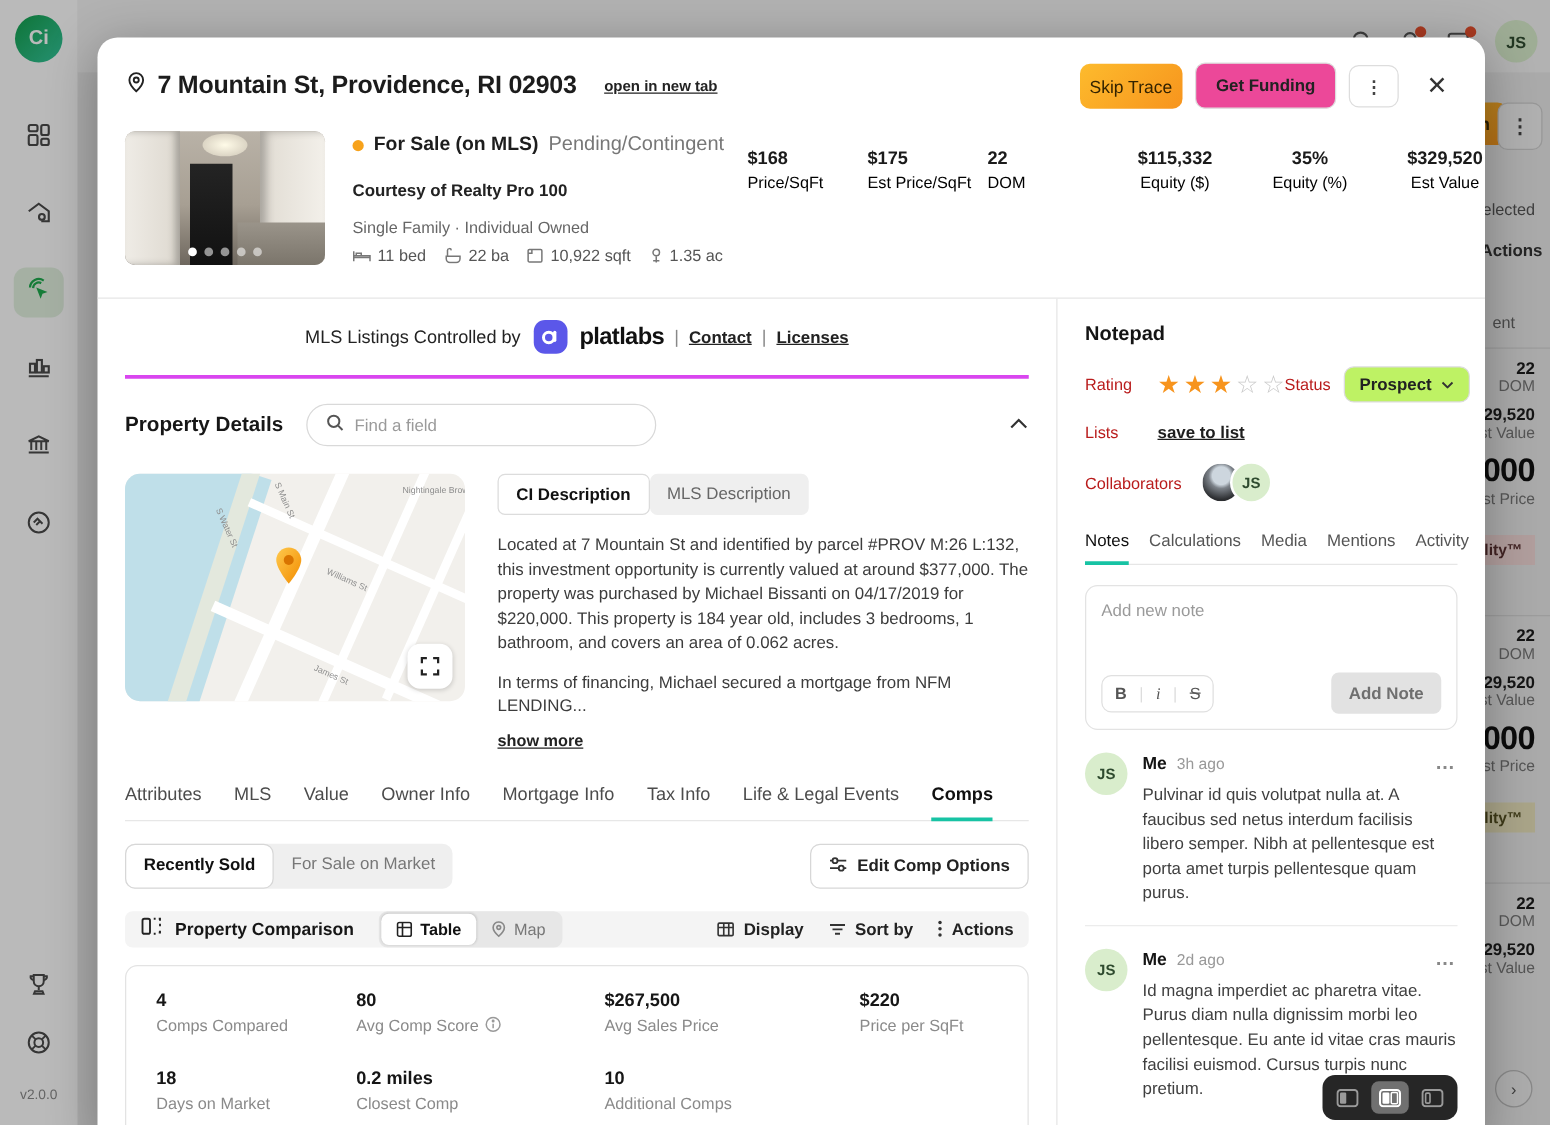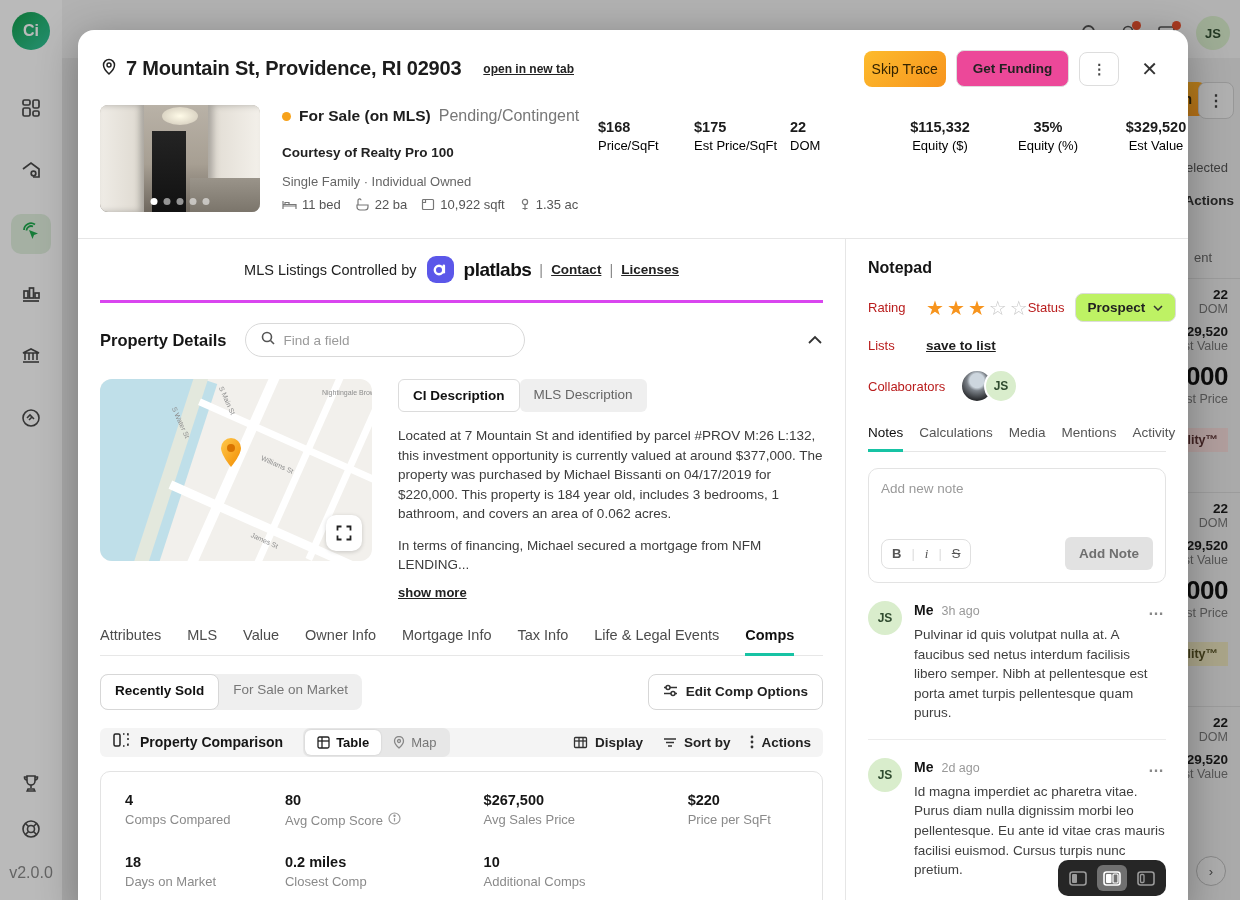--- a/index.html
+++ b/index.html
@@ -31,21 +31,21 @@
   .bg-pagination { position:absolute; bottom:14px; right:0; width:210px; display:flex; align-items:center; justify-content:flex-end; gap:16px; padding-right:14px; font-size:14px; color:#333; }
   .bg-page-next { width:30px; height:30px; border:1px solid #bbb; border-radius:50%; display:flex; align-items:center; justify-content:center; color:#555; font-size:13px; background:#ededed; }
 
   
   .sidebar { position:absolute; top:0; left:0; bottom:0; width:62px; background:#fff; z-index:2; display:flex; flex-direction:column; align-items:center; }
   .logo { width:38px; height:38px; border-radius:50%; background:linear-gradient(135deg,#14a04c,#35c79d); color:#fff; font-weight:bold; font-size:16px; display:flex; align-items:center; justify-content:center; margin-top:12px; }
   .side-icons { margin-top:40px; display:flex; flex-direction:column; gap:22px; align-items:center; }
   .side-item { width:40px; height:40px; border-radius:10px; display:flex; align-items:center; justify-content:center; }
   .side-item.active { background:#e2f2e0; }
   .side-bottom { margin-top:auto; display:flex; flex-direction:column; gap:20px; align-items:center; padding-bottom:10px; }
-  .version { font-size:16px; color:#8a8a8a; padding-bottom:8px; }
+  .version { font-size:11px; color:#8a8a8a; padding-bottom:8px; }
 
   
   .dim { position:absolute; inset:0; background:rgba(0,0,0,0.27); z-index:5; }
 
   
   .modal { position:absolute; left:78px; top:30px; width:1110px; height:880px; background:#fff; border-radius:16px 16px 0 0; z-index:10; box-shadow:0 8px 40px rgba(0,0,0,.3); display:flex; flex-direction:column; overflow:hidden; }
 
   .m-header { display:flex; align-items:center; padding:20px 22px 14px 22px; }
   .m-title { font-size:20px; font-weight:bold; color:#1c1c1c; margin-left:8px; letter-spacing:-0.2px; }
   .open-tab { margin-left:22px; font-size:12px; font-weight:bold; color:#222; text-decoration:underline; cursor:pointer; }

